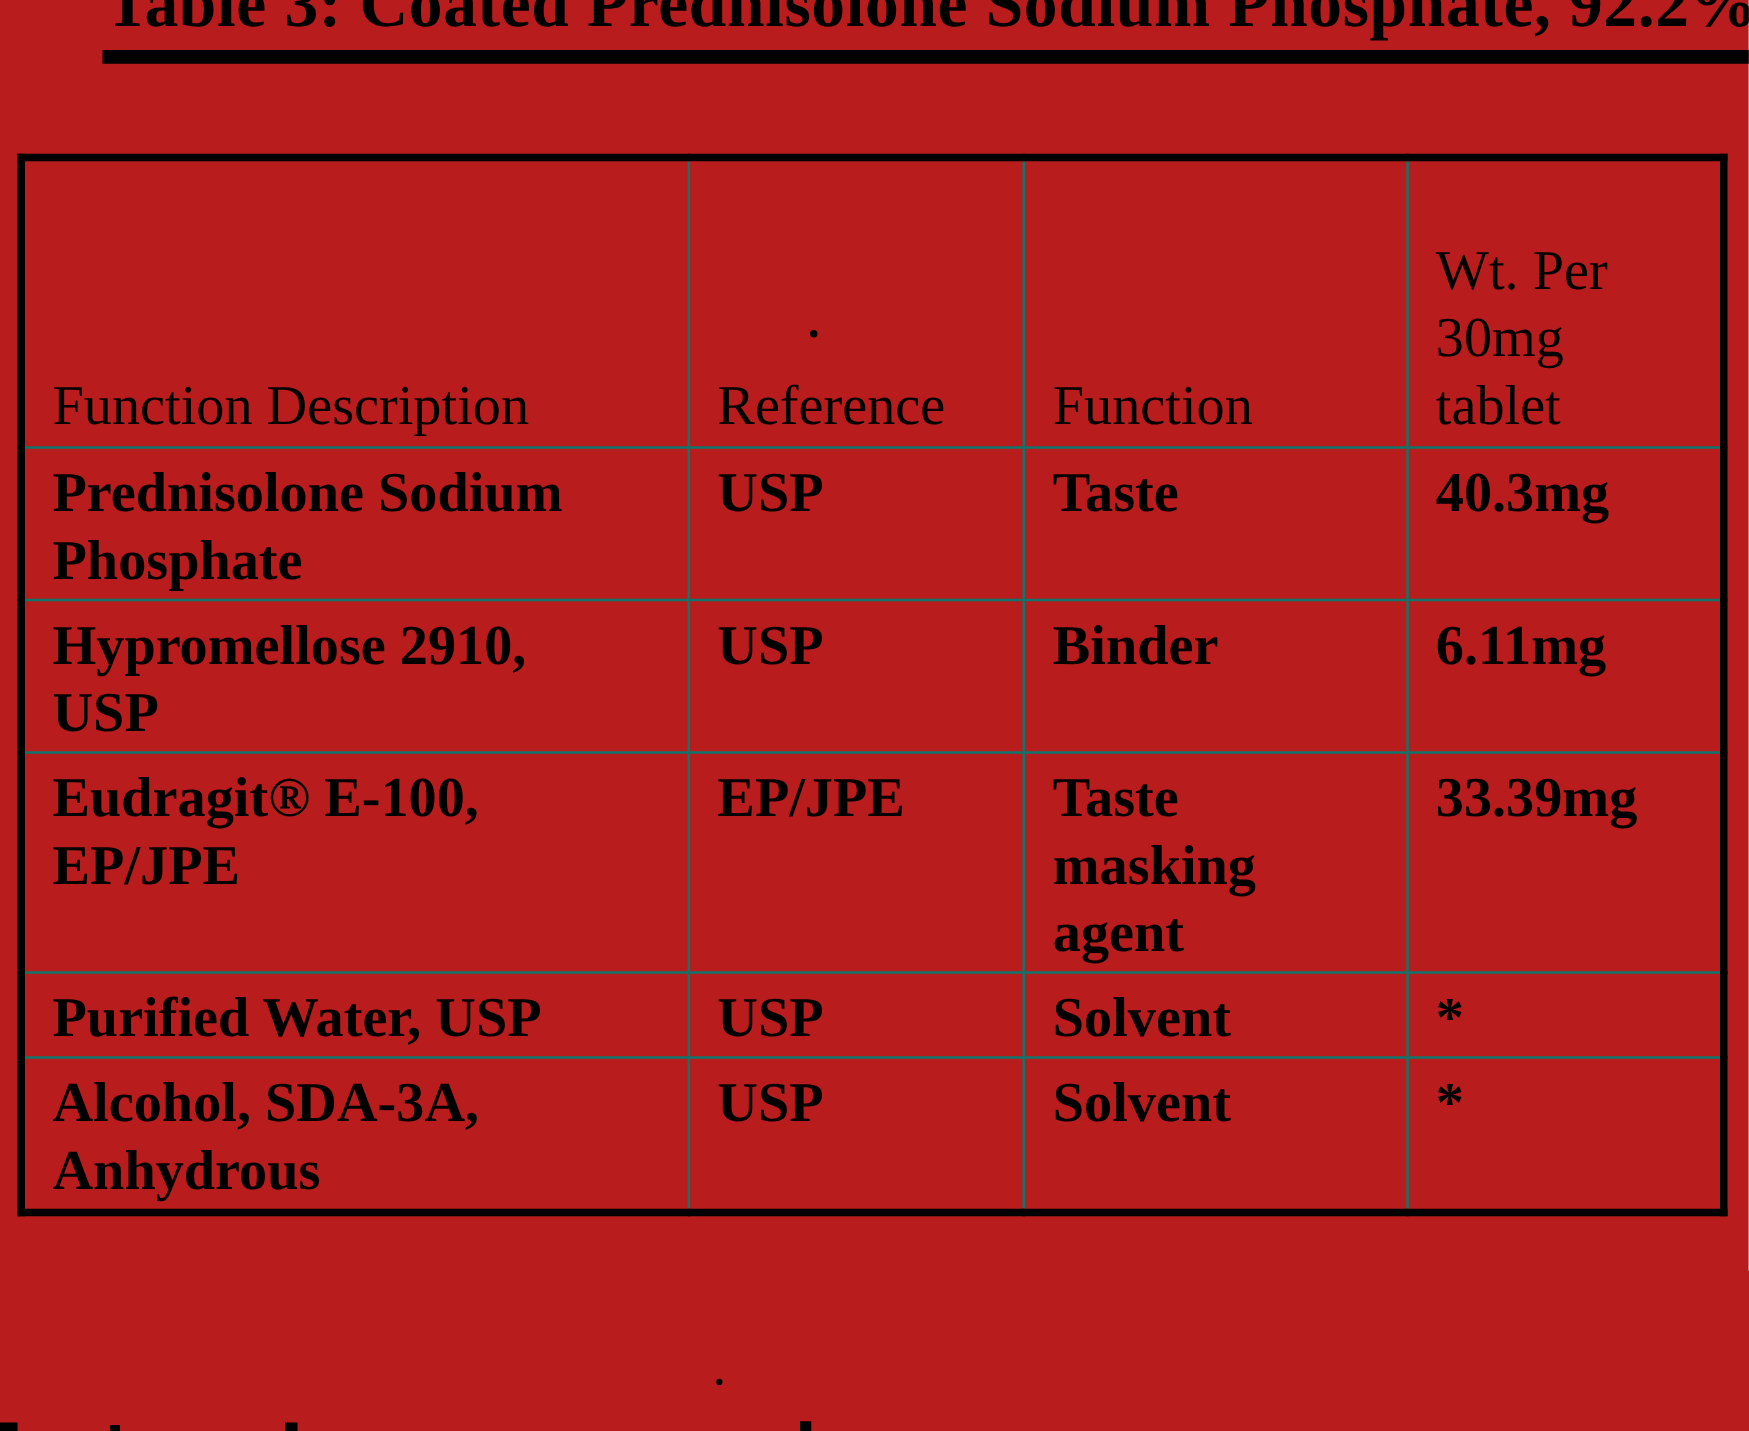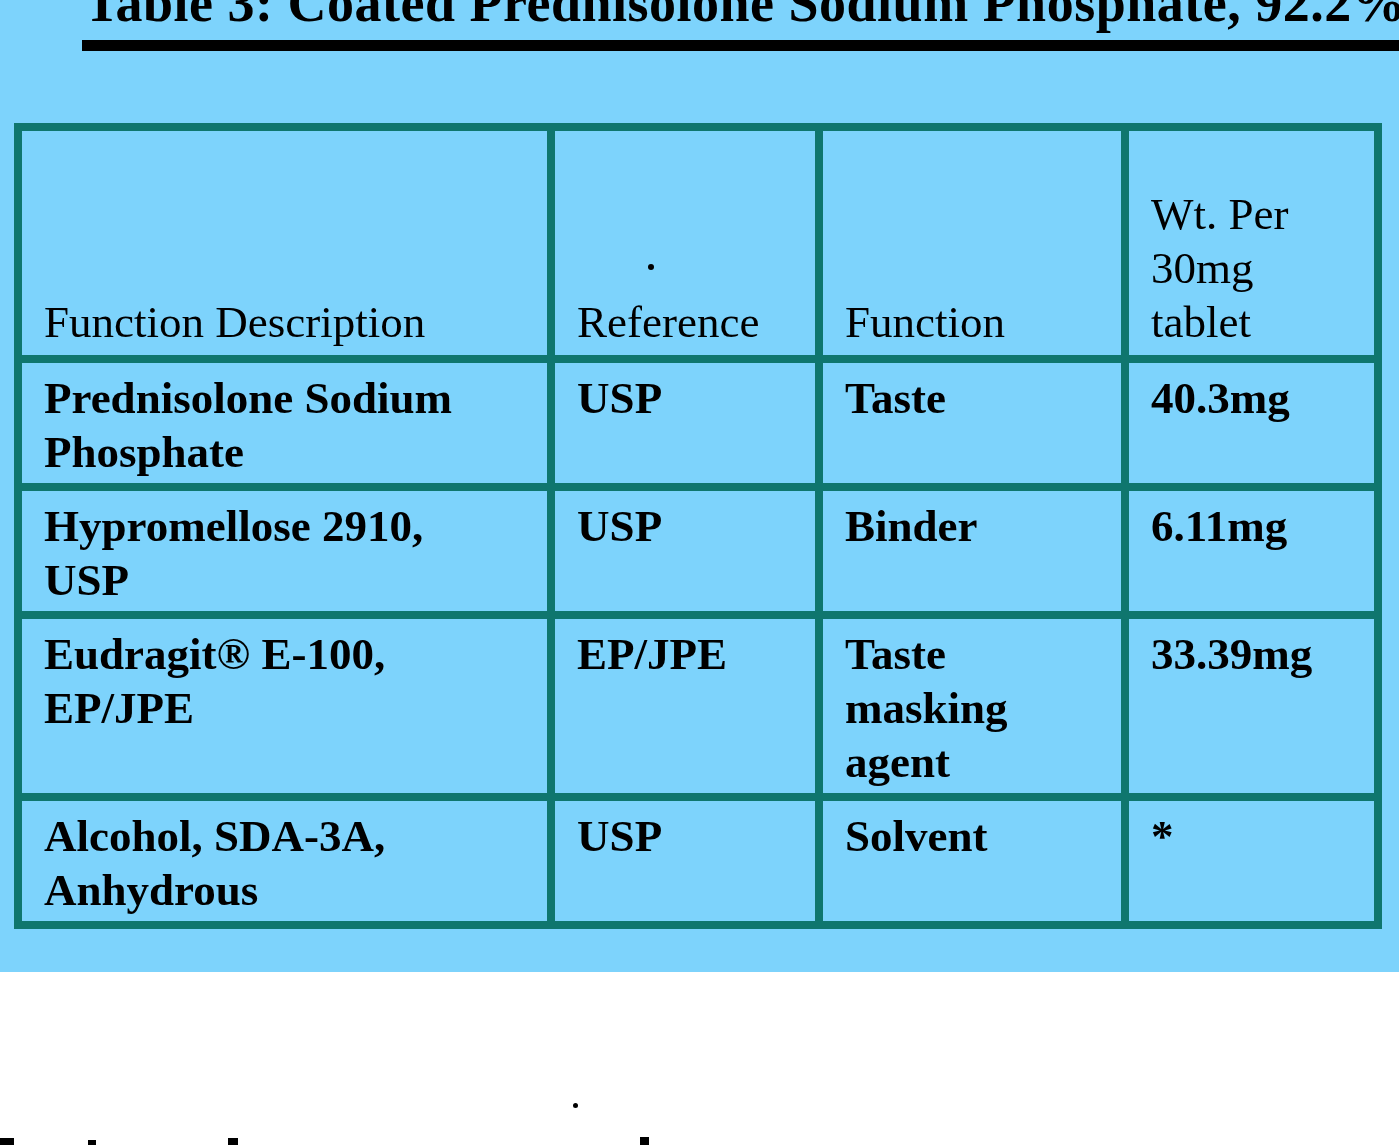--- a/index.html
+++ b/index.html
@@ -8,22 +8,22 @@
     width: 1399px;
     height: 1145px;
     background: #ffffff;
     overflow: hidden;
     font-family: "Liberation Serif", "DejaVu Serif", serif;
     color: #000;
   }
   .page {
     position: relative;
     width: 1399px;
-    height: 972px;
-    background: #7dd3fc;
+    height: 1145px;
+    background: #b91c1c;
   }
   
   .doc-title {
     position: absolute;
     left: 82px;
     top: -32px;
     font-weight: 700;
     font-size: 54px;
     line-height: 70px;
     letter-spacing: 0.5px;
@@ -36,21 +36,21 @@
     left: 14px;
     top: 123px;
     width: 1368px;
     border-collapse: collapse;
     table-layout: fixed;
     border: 6px solid #000;
     font-size: 45px;
     line-height: 54px;
   }
   table.ingredients td, table.ingredients th {
-    border: 8px solid #0f766e;
+    border: 2px solid #0f766e;
     box-sizing: border-box;
     padding: 8px 8px 4px 22px;
     text-align: left;
     font-weight: 400;
     white-space: pre-line;
     overflow: hidden;
   }
   table.ingredients th {
     vertical-align: bottom;
     padding-bottom: 6px;
@@ -114,20 +114,26 @@
       </tr>
       <tr class="row-h167">
         <td>Eudragit® E-100,
 EP/JPE</td>
         <td>EP/JPE</td>
         <td>Taste
 masking
 agent</td>
         <td>33.39mg</td>
       </tr>
+      <tr class="row-h60">
+        <td>Purified Water, USP</td>
+        <td>USP</td>
+        <td>Solvent</td>
+        <td>*</td>
+      </tr>
       <tr class="row-h109">
         <td>Alcohol, SDA-3A,
 Anhydrous</td>
         <td>USP</td>
         <td>Solvent</td>
         <td>*</td>
       </tr>
     </tbody>
   </table>
 

